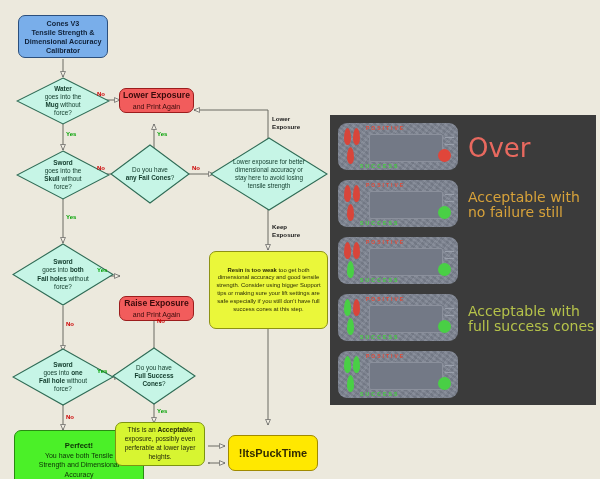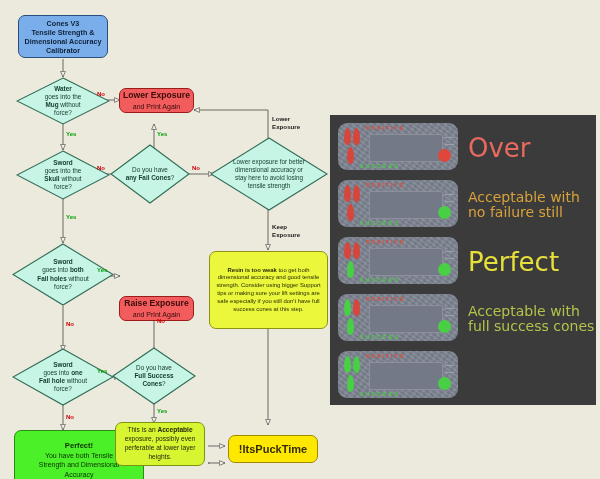--- a/index.html
+++ b/index.html
@@ -235,21 +235,21 @@
 
   <div class="node box box-yellowgreen" style="left:115px;top:411px;width:90px;height:44px;">
     <div>
       <span>This is an </span><b>Acceptable</b><br>
       <span>exposure, possibly even</span><br>
       <span>perferable at lower layer</span><br>
       <span>heights.</span>
     </div>
   </div>
 
-  <div class="node box box-yellow" style="left:228px;top:424px;width:90px;height:28px;">
+  <div class="node box box-yellow" style="left:228px;top:424px;width:90px;height:36px;">
     <span>!ItsPuckTime</span>
   </div>
 
   <div class="edgelabel lbl-no" style="left:97px;top:80px;">No</div>
   <div class="edgelabel lbl-no" style="left:97px;top:154px;">No</div>
   <div class="edgelabel lbl-no" style="left:192px;top:154px;">No</div>
   <div class="edgelabel lbl-no" style="left:66px;top:310px;">No</div>
   <div class="edgelabel lbl-no" style="left:157px;top:307px;">No</div>
   <div class="edgelabel lbl-no" style="left:66px;top:403px;">No</div>
 
@@ -300,21 +300,20 @@
         <div class="inner"></div>
         <div class="toptext">POSITIVE</div>
         <div class="bottomtext">SUCCESS</div>
         <div class="cone red" style="left: 6px; top: 5px;"></div>
         <div class="cone red" style="left: 15px; top: 5px;"></div>
         <div class="cone green" style="left: 9px; top: 24px;"></div>
         <div class="tick" style="top: 14px;"></div>
         <div class="tick" style="top: 21px;"></div>
         <div class="dot green"></div>
       </div>
-      <div class="verdict" style="left: 138px; color: rgb(232, 224, 58); font-size: 26px; line-height: 1.08; top: 133px;">Perfect</div>
       <div class="card" style="left: 8px; top: 179px;">
         <div class="grain"></div>
         <div class="inner"></div>
         <div class="toptext">POSITIVE</div>
         <div class="bottomtext">SUCCESS</div>
         <div class="cone green" style="left: 6px; top: 5px;"></div>
         <div class="cone red" style="left: 15px; top: 5px;"></div>
         <div class="cone green" style="left: 9px; top: 24px;"></div>
         <div class="tick" style="top: 14px;"></div>
         <div class="tick" style="top: 21px;"></div>

